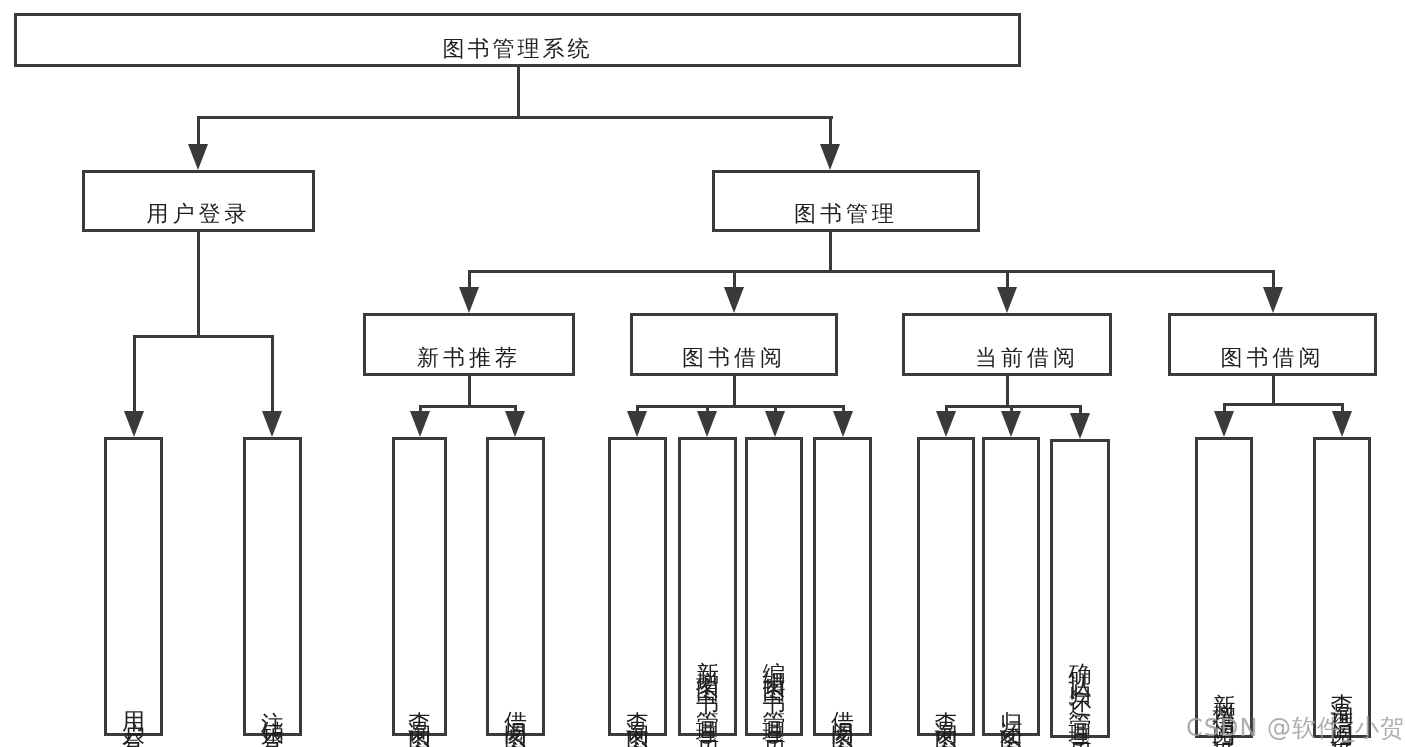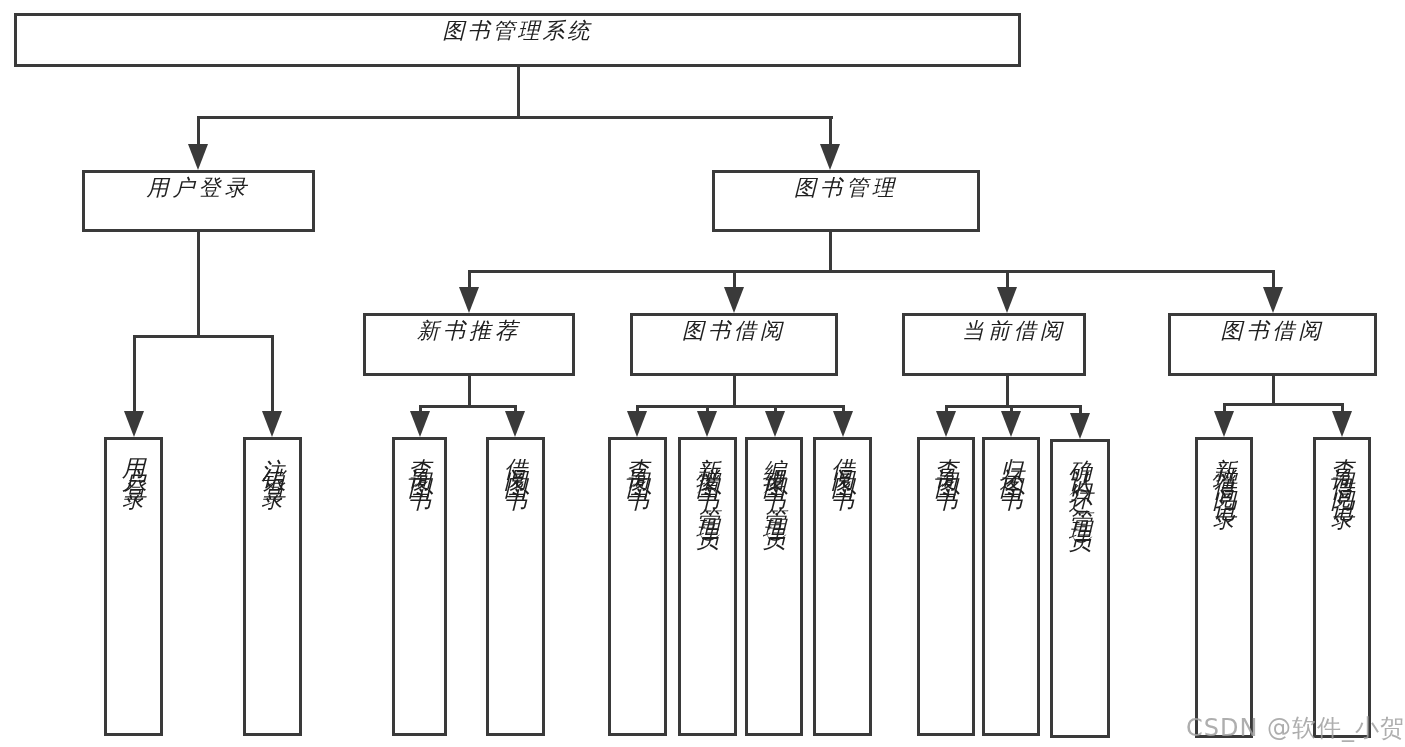--- a/index.html
+++ b/index.html
@@ -17,23 +17,22 @@
     position:relative;
     width:1405px;height:747px;
     background:var(--background);
     overflow:hidden;
   }
   .box{
     position:absolute;
     box-sizing:border-box;
     border:3px solid var(--line);
     background:var(--background);
-    display:flex;align-items:flex-start;justify-content:center;
+    display:flex;align-items:flex-end;justify-content:center;
     color:var(--text);
-    font-style:italic;
   }
   .hlabel{
     font-size:22px;
     letter-spacing:4px;
     white-space:nowrap;
   }
   .root-label{
     font-size:22px;
     letter-spacing:3px;
   }
@@ -115,21 +114,21 @@
   <div class="arrow" style="left:724px;top:287px;"></div>
   <div class="arrow" style="left:997px;top:287px;"></div>
   <div class="arrow" style="left:1263px;top:287px;"></div>
 
   <div class="box" style="left:630px;top:313px;width:208px;height:63px;">
     <span class="hlabel">图书借阅</span>
   </div>
   <div class="box" style="left:363px;top:313px;width:212px;height:63px;">
     <span class="hlabel">新书推荐</span>
   </div>
-  <div class="box" style="left:902px;top:313px;width:184px;height:63px;padding-left:40px;">
+  <div class="box" style="left:902px;top:313px;width:210px;height:63px;padding-left:40px;">
     <span class="hlabel">当前借阅</span>
   </div>
   <div class="box" style="left:1168px;top:313px;width:209px;height:63px;">
     <span class="hlabel">图书借阅</span>
   </div>
 
   <div class="v" style="left:468px;top:376px;height:31px;"></div>
   <div class="h" style="left:419px;top:405px;width:98px;"></div>
   <div class="v" style="left:419px;top:405px;height:10px;"></div>
   <div class="v" style="left:514px;top:405px;height:10px;"></div>

